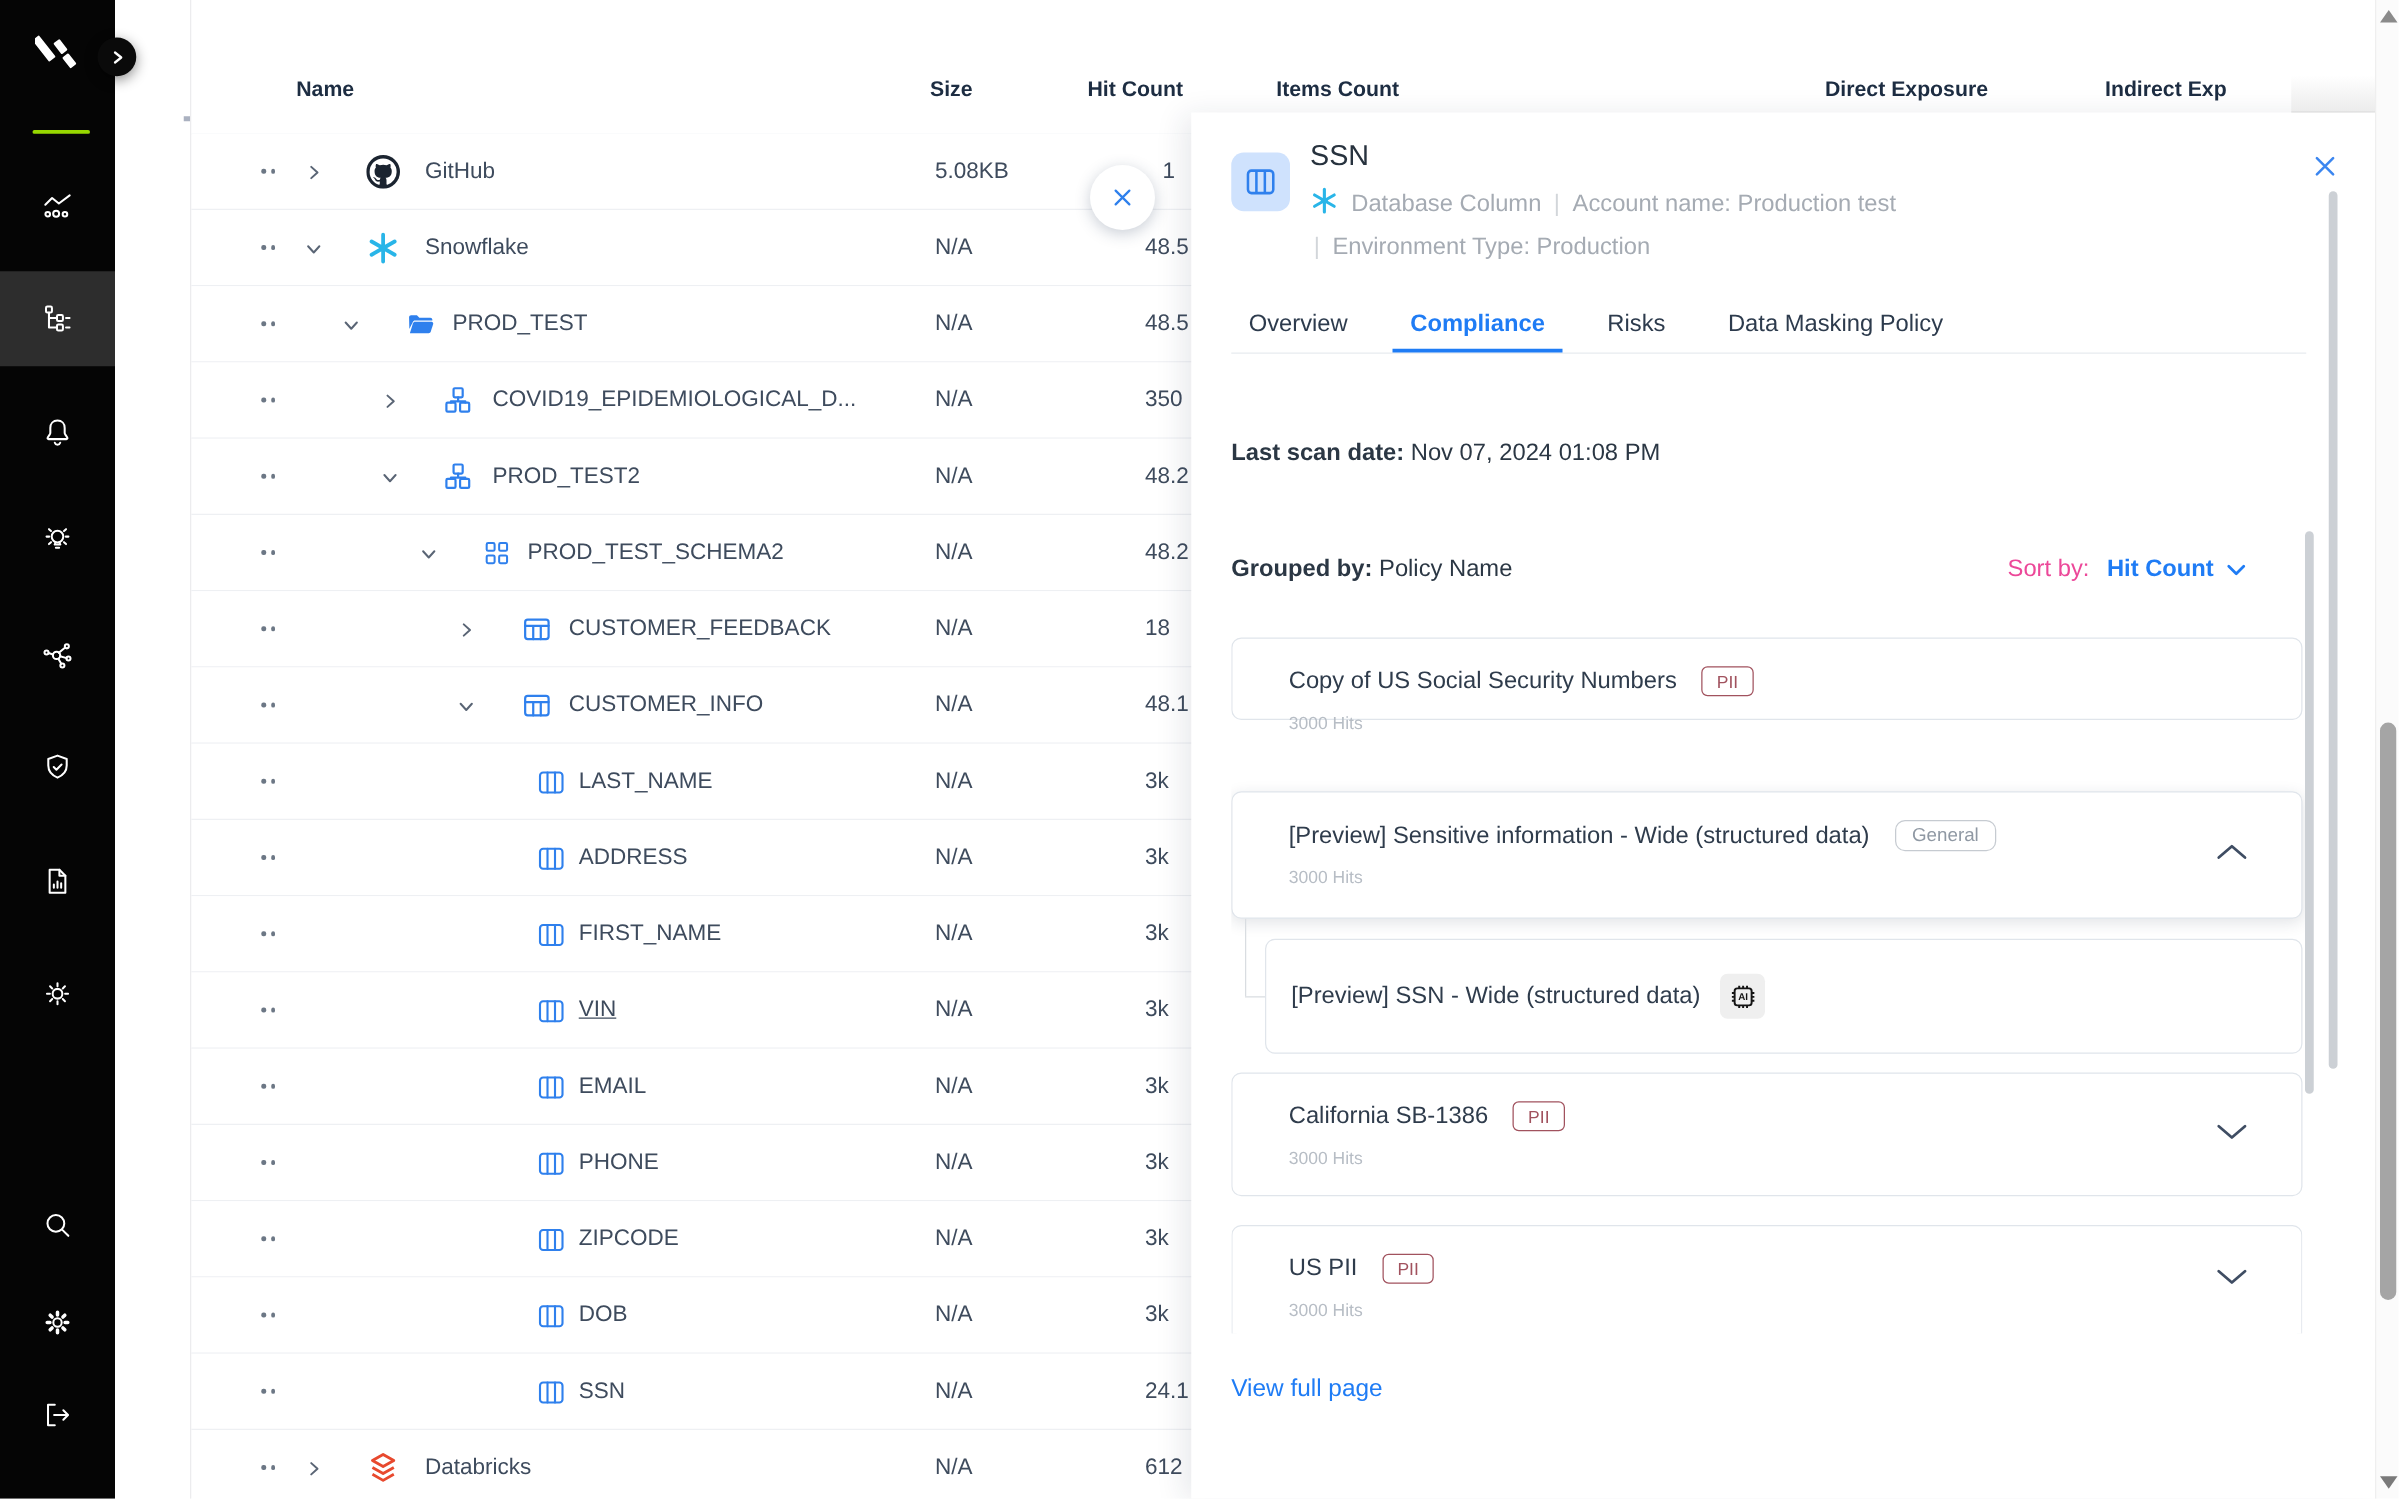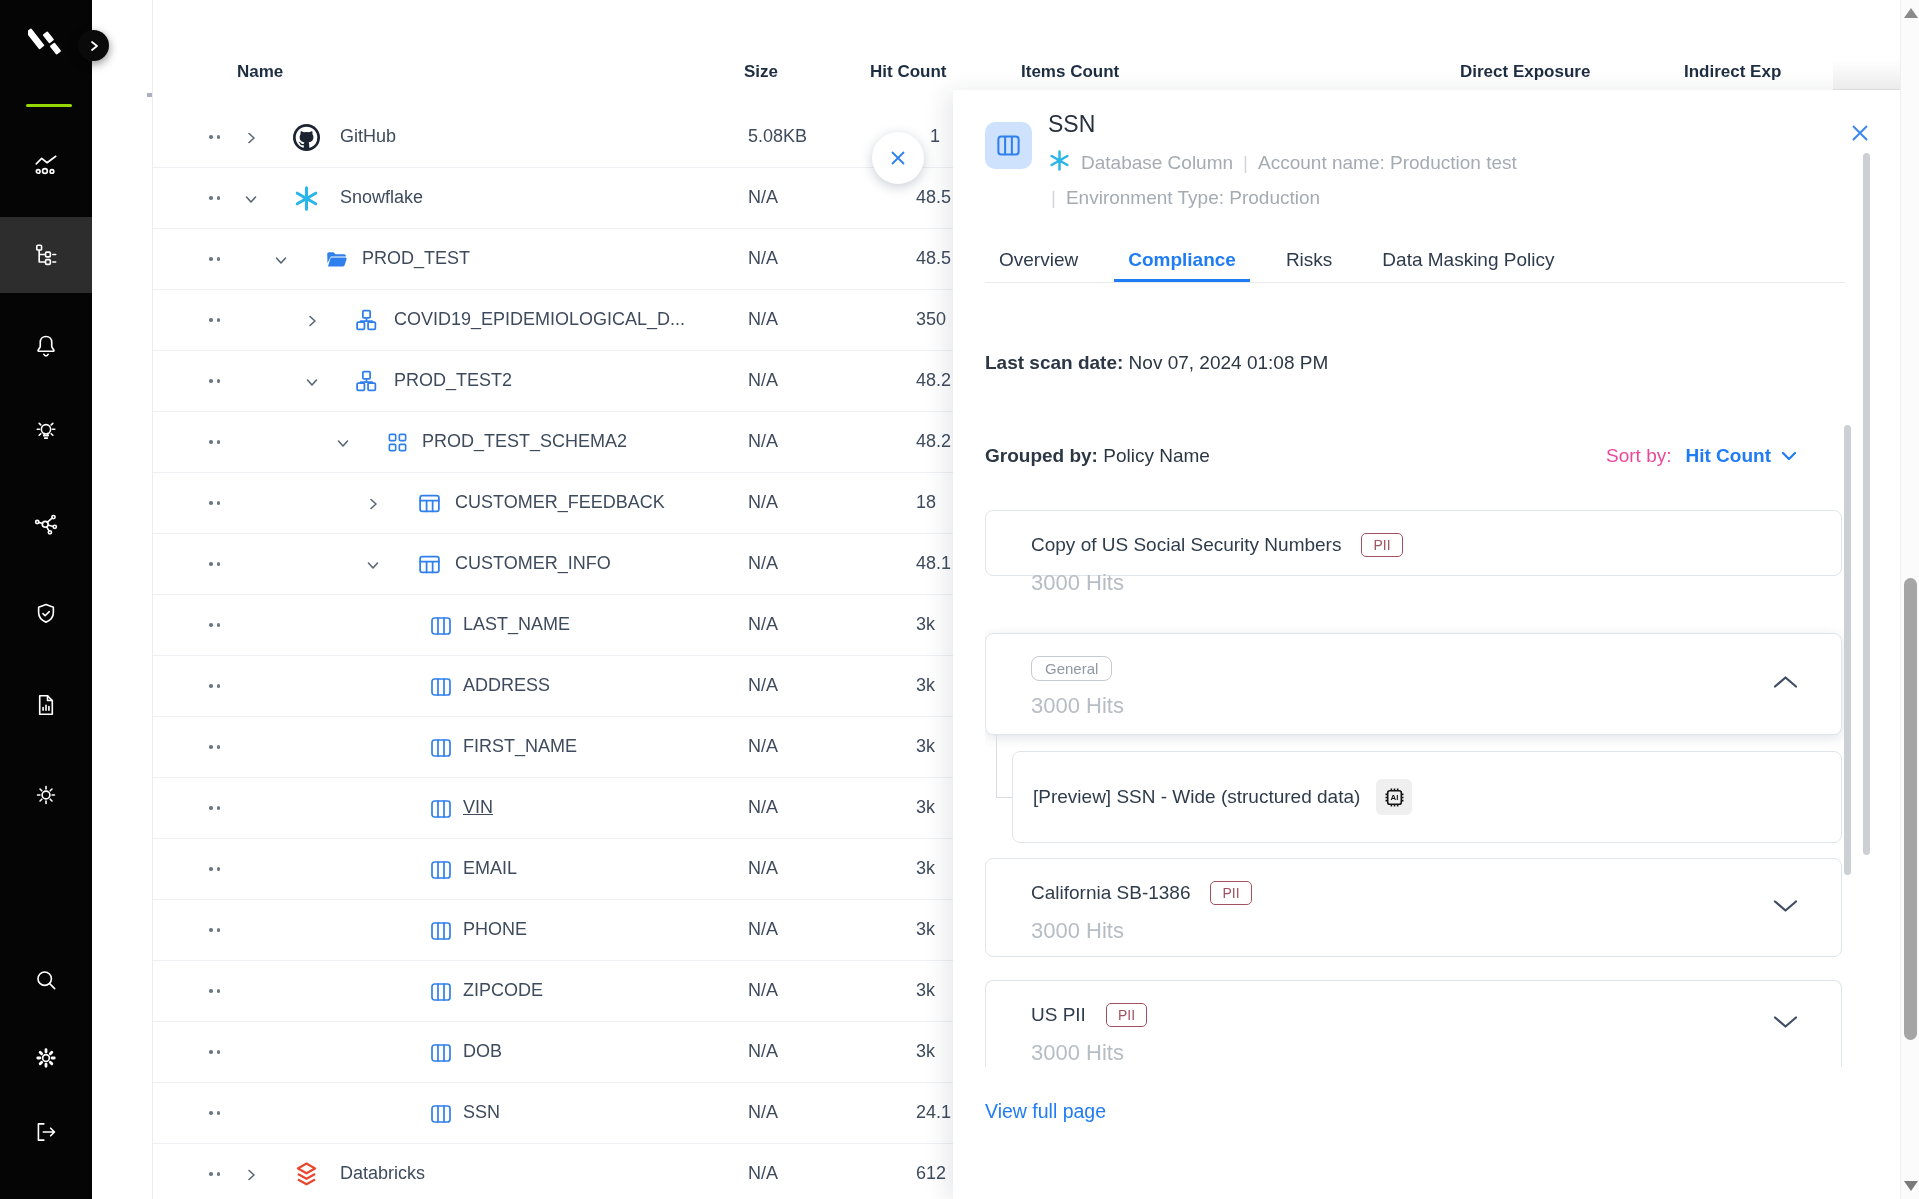--- a/index.html
+++ b/index.html
@@ -57,21 +57,21 @@
 
   #group-row { position:absolute; left:32px; top:355px; width:812px; display:flex; justify-content:space-between; align-items:center; font-size:19px; color:#2b3744; }
   #sort-wrap { display:flex; align-items:center; gap:14px; }
   #sort-label { color:#ec4899; }
   #sort-value { color:#1f7cf5; font-weight:bold; cursor:pointer; display:flex; align-items:center; gap:10px; }
 
   #cards-viewport { position:absolute; left:32px; top:410px; width:860px; height:567px; overflow:hidden; }
   .pcard { position:absolute; left:0; width:857px; background:#fff; border:1px solid #e0e5eb; border-radius:8px; }
   .pcard .title-row { position:absolute; left:45px; top:22px; display:flex; align-items:center; gap:20px; white-space:nowrap; }
   .pcard .ctitle { font-size:19px; color:#2f3c4c; }
-  .pcard .chits { position:absolute; left:45px; top:59px; font-size:22px; color:#b7bdc5; }
+  .pcard .chits { position:absolute; left:45px; top:59px; font-size:14px; color:#b7bdc5; }
   .badge { font-size:14px; border-radius:5px; padding:3px 11px; }
   .badge.pii { color:#a1525e; border:1px solid #a1525e; }
   .badge.general { color:#8f98a3; border:1px solid #c6cbd1; border-radius:8px; font-size:15px; padding:3px 13px; }
   .card-chevron { position:absolute; right:42px; top:50%; transform:translateY(-50%); cursor:pointer; }
   .nested-card { position:absolute; left:27px; width:830px; height:92px; border:1px solid #e0e5eb; border-radius:8px; background:#fff; }
   .nested-card .nrow { position:absolute; left:20px; top:0; height:100%; display:flex; align-items:center; gap:16px; }
   .nested-card .ctitle { font-size:19px; color:#2f3c4c; white-space:nowrap; }
   .ai-chip { width:36px; height:36px; border-radius:6px; background:#efefef; display:flex; align-items:center; justify-content:center; }
   .connector-v { position:absolute; left:11px; width:1px; background:#d9dde1; }
   .connector-h { position:absolute; left:11px; width:17px; height:1px; background:#d9dde1; }
@@ -583,20 +583,21 @@
     <div id="cards-viewport">
         <div class="pcard" style="top: 10px; height: 66px;">
           <div class="title-row">
             <span class="ctitle">Copy of US Social Security Numbers</span>
             <span class="badge pii">PII</span>
           </div>
           <div class="chits">3000 Hits</div>
         </div>
         <div class="pcard" style="top: 133px; height: 102px; box-shadow: rgba(30, 45, 70, 0.13) 0px 3px 12px;">
           <div class="title-row">
+            <span class="ctitle">[Preview] Sensitive information - Wide (structured data)</span>
             <span class="badge general">General</span>
           </div>
           <div class="chits">3000 Hits</div>
           <span class="card-chevron"><svg width="27" height="17" viewBox="0 0 27 17" fill="none" stroke="#3f4d63" stroke-width="2.2" stroke-linecap="round" stroke-linejoin="round">
               <polyline points="3,13 13.5,4 24,13"></polyline>
             </svg></span>
         </div>
         <div class="connector-v" style="top: 235px; height: 62px;"></div>
         <div class="connector-h" style="top: 297px;"></div>
         <div class="nested-card" style="top: 251px;">

